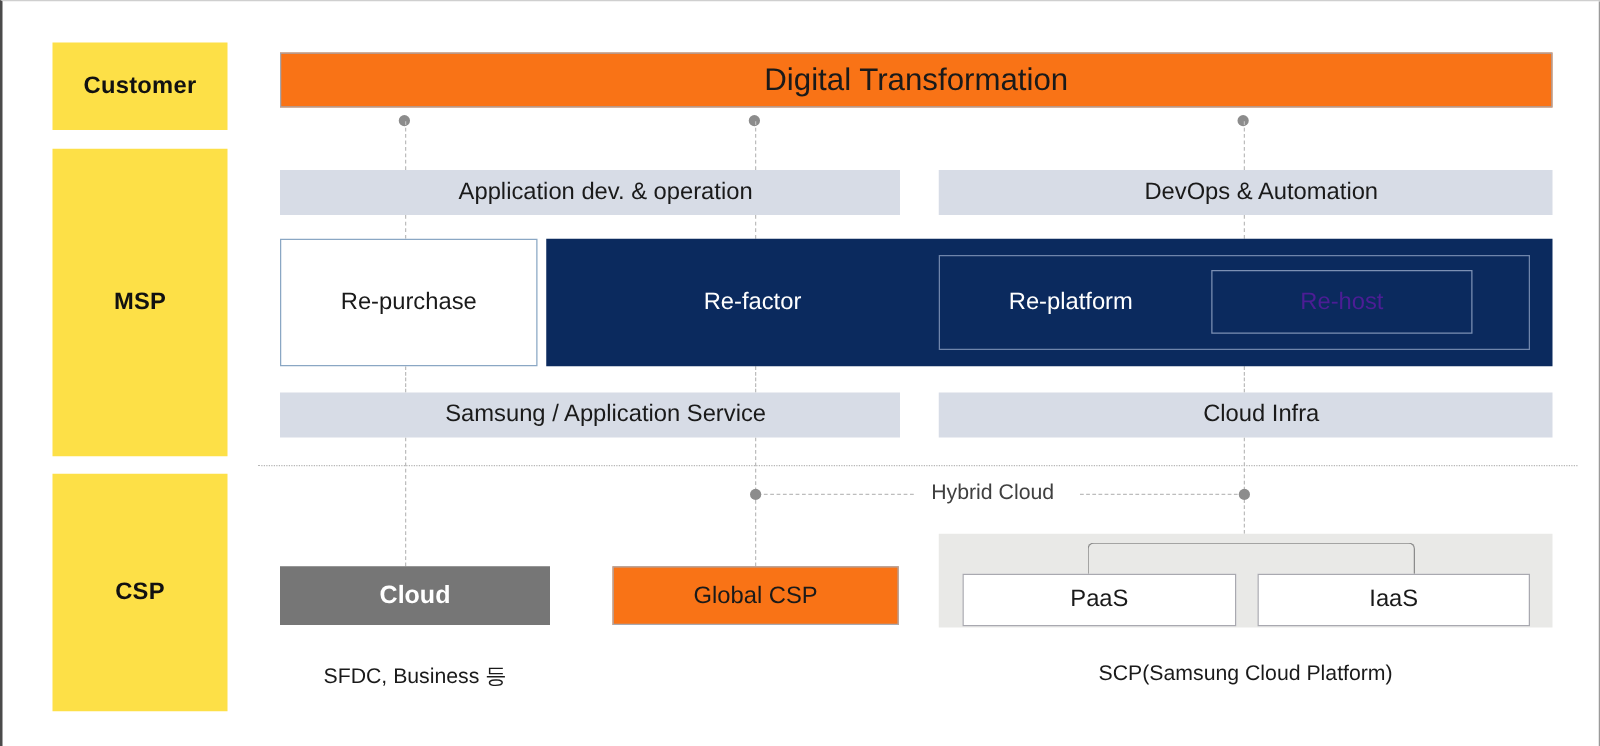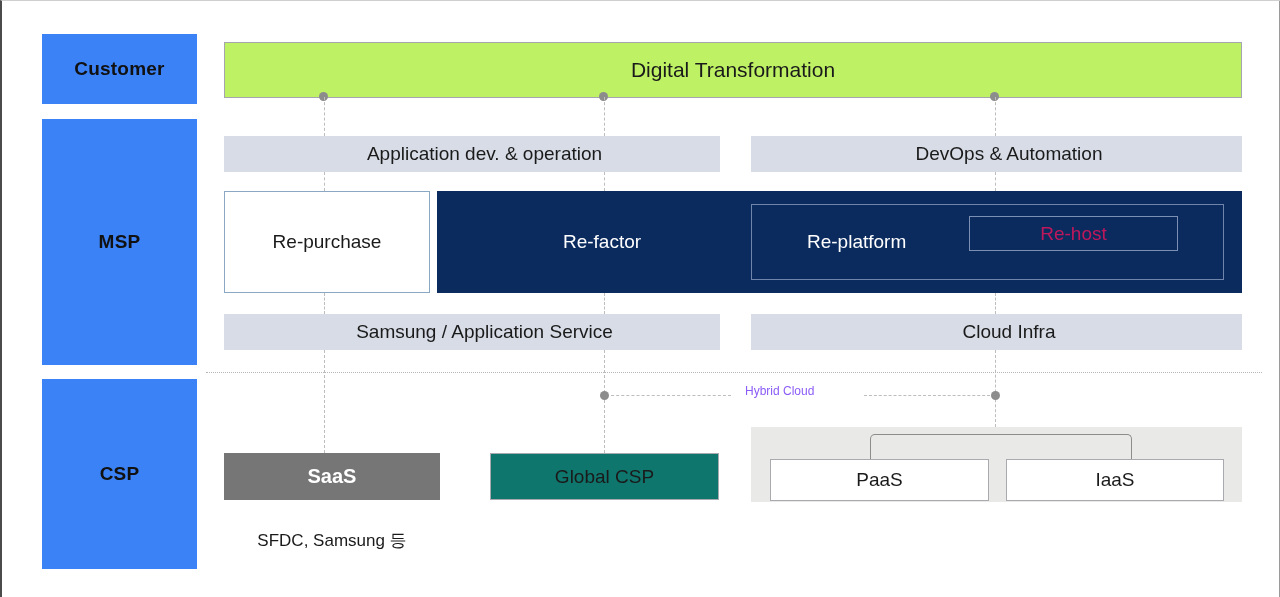--- a/index.html
+++ b/index.html
@@ -22,22 +22,22 @@
     position:absolute;
     right:0; top:0; bottom:0;
     width:1px;
     background:#9a9a9a;
   }
 
   
   .side{
     position:absolute;
     left:40px;
-    width:155px;
-    background:#3b82f6;
+    width:140px;
+    background:#fde047;
     display:flex;
     align-items:center;
     justify-content:center;
     font-weight:bold;
     font-size:19px;
     color:#111111;
     letter-spacing:0.2px;
   }
   #side-customer{ top:33px;  height:70px; }
   #side-msp{      top:118px; height:246px; }
@@ -48,24 +48,24 @@
     position:absolute;
     box-sizing:border-box;
     display:flex;
     align-items:center;
     justify-content:center;
     text-align:center;
   }
 
   
   #dt-box{
-    left:222px; top:41px; width:1018px; height:56px;
-    background:#bef264;
+    left:222px; top:41px; width:1018px; height:44px;
+    background:#f97316;
     border:1px solid #a5a5ad;
-    font-size:21px;
+    font-size:25px;
     color:#1a1a1a;
   }
 
   
   .slatebar{
     background:#d7dce6;
     color:#1a1a1a;
     font-size:19px;
     height:36px;
     padding-left:25px;
@@ -97,37 +97,37 @@
   }
   #re-platform{
     left:749px; top:203px; width:473px; height:76px;
     border:1px solid #6f85ab;
     color:#ffffff;
     font-size:19px;
     justify-content:flex-start;
     padding-left:55px;
   }
   #re-host{
-    left:967px; top:215px; width:209px; height:35px;
+    left:967px; top:215px; width:209px; height:51px;
     border:1px solid #7c90b4;
-    color:#be185d;
+    color:#4c1d95;
     font-size:19px;
   }
 
   
   #hybrid-divider{
     position:absolute;
     left:204px; top:371px; width:1056px; height:0;
     border-top:1px dotted #b6b6b6;
   }
   #hybrid-label{
     position:absolute;
     left:733px; top:383px;
-    font-size:12px;
-    color:#8b5cf6;
+    font-size:17px;
+    color:#404040;
     background:#ffffff;
     padding:0 10px;
     white-space:nowrap;
   }
   .hybrid-dash{
     position:absolute;
     top:394px; height:0;
     border-top:1px dashed #bdbdbd;
   }
   #hybrid-dash-left{  left:604px; width:125px; }
@@ -136,21 +136,21 @@
   
   #saas{
     left:222px; top:452px; width:216px; height:47px;
     background:#767676;
     color:#ffffff;
     font-size:20px;
     font-weight:bold;
   }
   #global-csp{
     left:488px; top:452px; width:229px; height:47px;
-    background:#0f766e;
+    background:#f97316;
     border:1px solid #a9a9b0;
     color:#1a1a1a;
     font-size:19px;
   }
   #scp-container{
     position:absolute;
     left:749px; top:426px; width:491px; height:75px;
     background:#e9e9e7;
   }
   #paas{
@@ -250,20 +250,21 @@
   <div id="hybrid-divider"></div>
   <div class="hybrid-dash" id="hybrid-dash-left"></div>
   <div class="hybrid-dash" id="hybrid-dash-right"></div>
   <div class="vdot" style="left:598px; top:390px;"></div>
   <div class="vdot" style="left:989px; top:390px;"></div>
   <div id="hybrid-label">Hybrid Cloud</div>
 
   <div id="scp-container"></div>
   <div id="scp-bracket"></div>
 
-  <div class="box" id="saas">SaaS</div>
+  <div class="box" id="saas">Cloud</div>
   <div class="box" id="global-csp">Global CSP</div>
   <div class="box" id="paas">PaaS</div>
   <div class="box" id="iaas">IaaS</div>
 
-  <div class="caption" id="cap-saas">SFDC, Samsung 등</div>
+  <div class="caption" id="cap-saas">SFDC, Business 등</div>
+  <div class="caption" id="cap-scp">SCP(Samsung Cloud Platform)</div>
 
 </div>
 
 </body></html>

